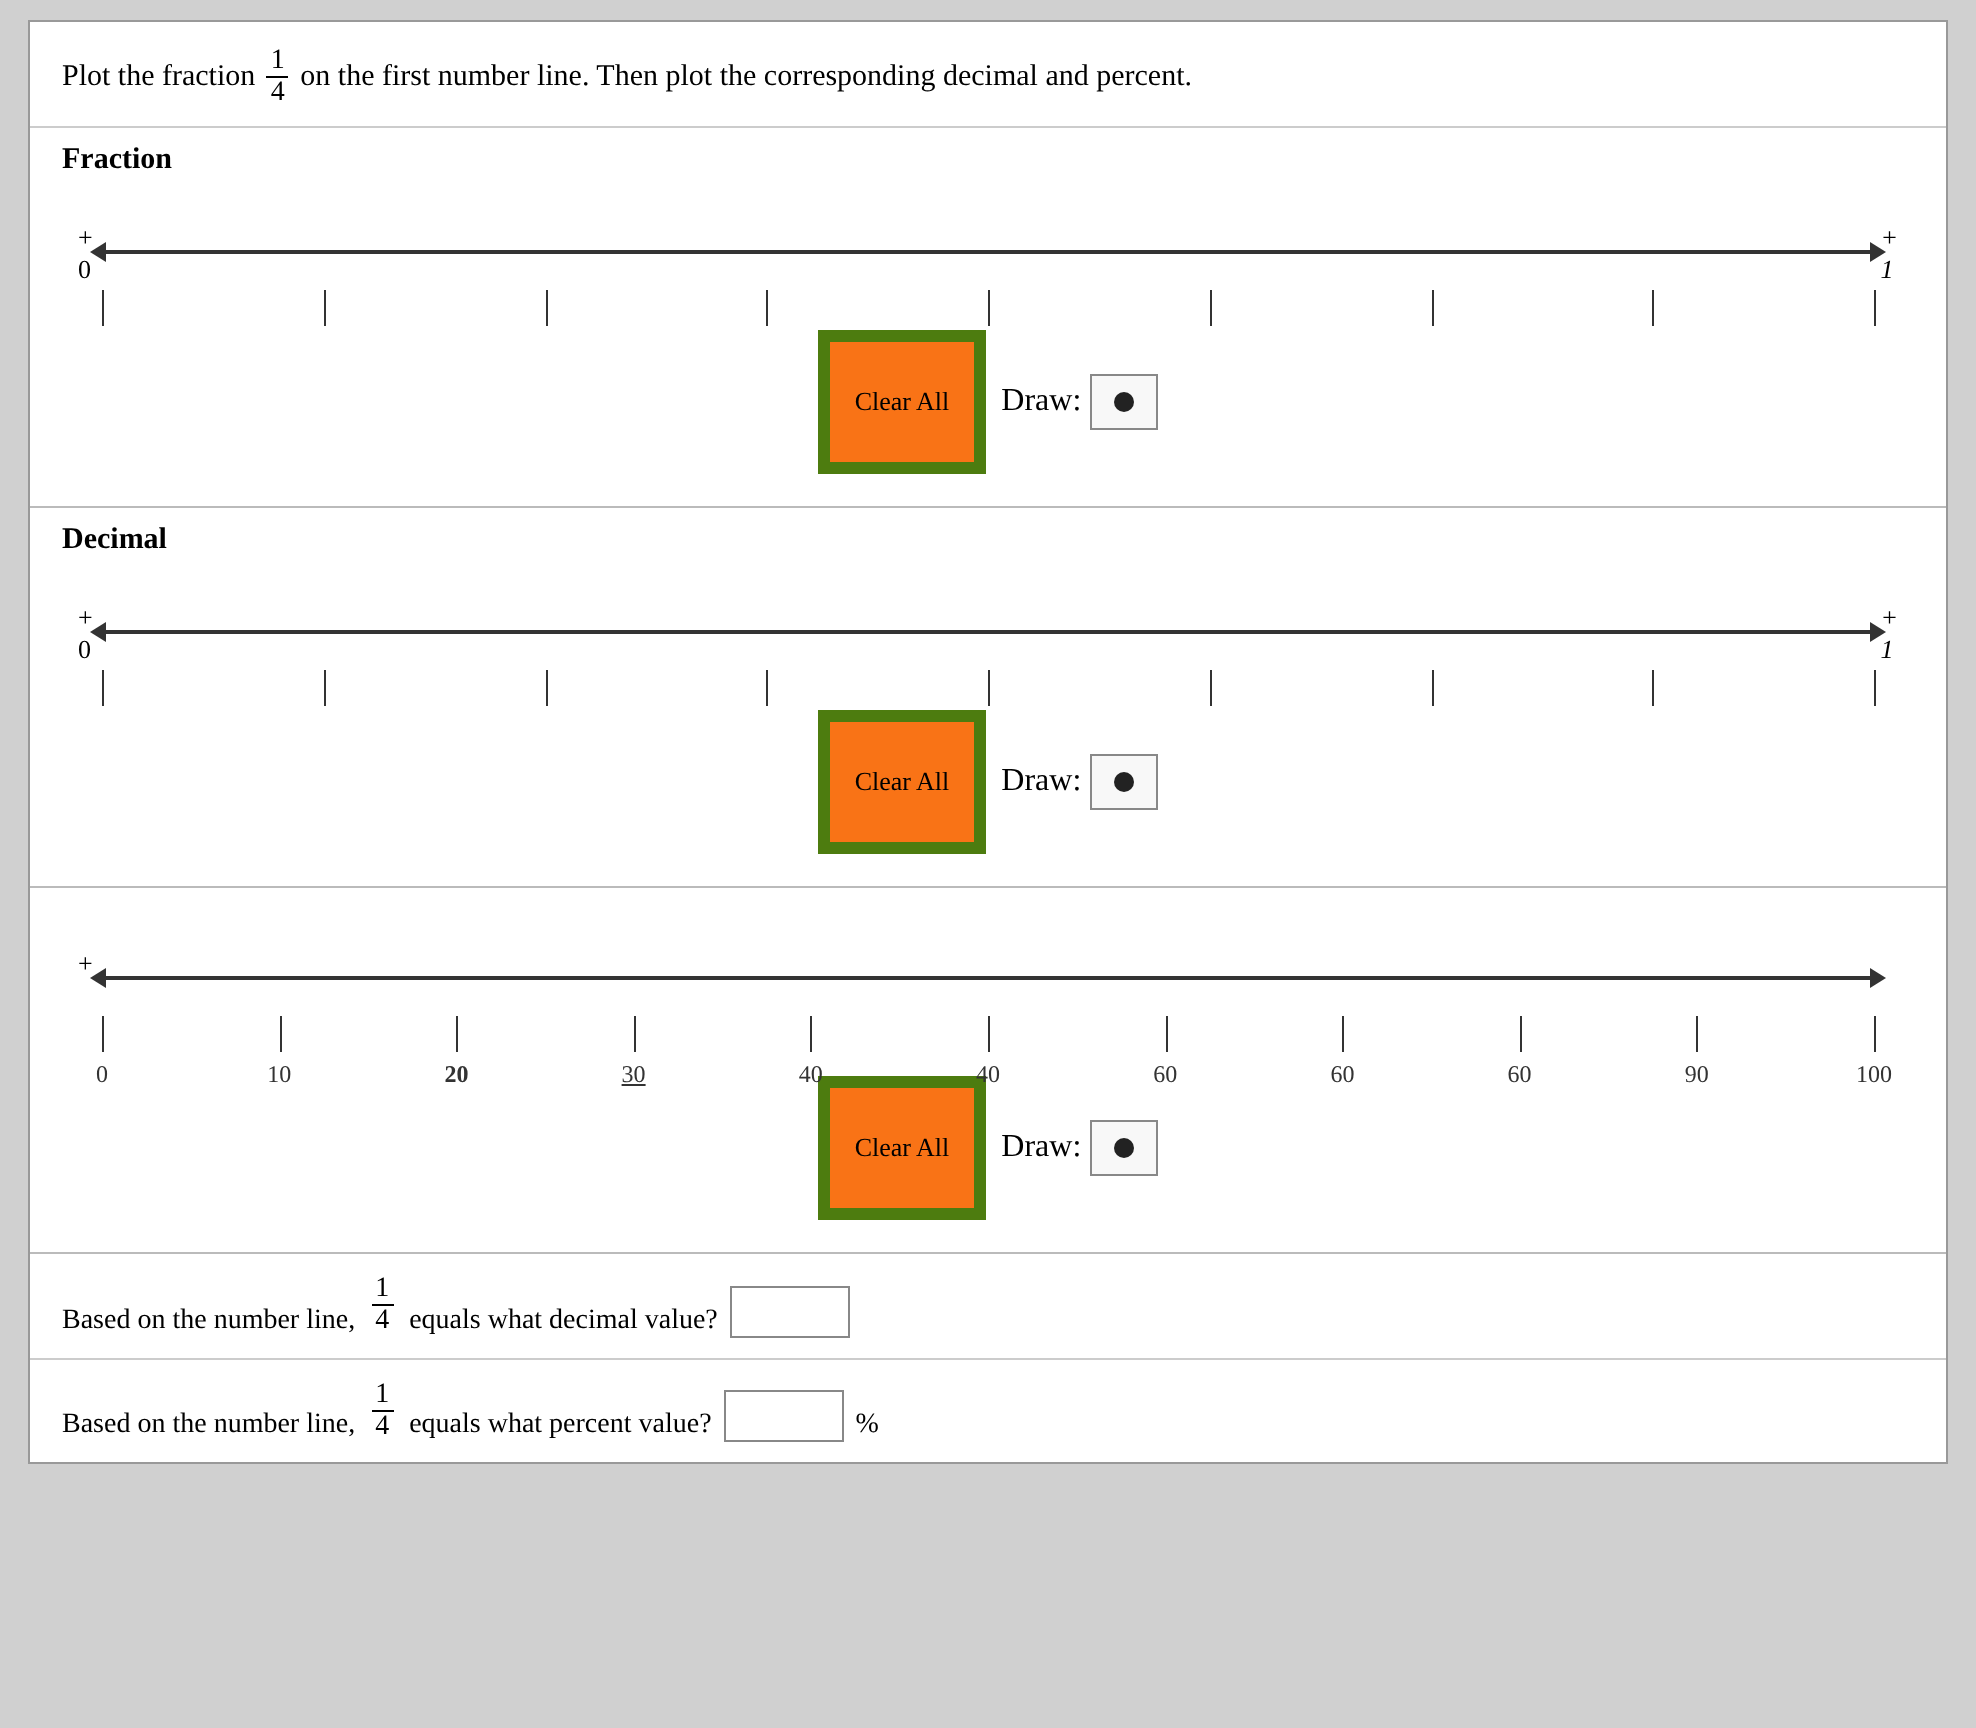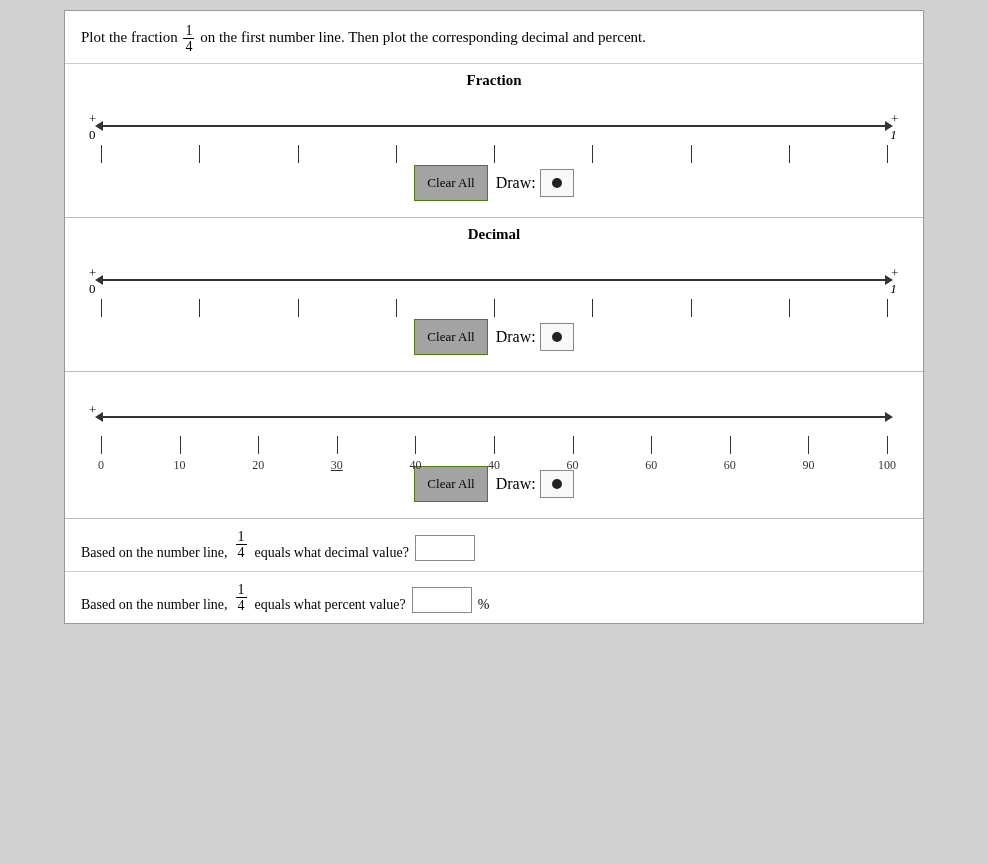--- a/index.html
+++ b/index.html
@@ -8,21 +8,21 @@
       background: #d0d0d0;
       display: flex;
       justify-content: center;
       align-items: flex-start;
       min-height: 864px;
       padding: 10px;
     }
     .main-container {
       background: white;
       border: 1px solid #999;
-      width: 860px;
+      width: 960px;
       padding: 0;
     }
     .instructions {
       padding: 12px 16px 8px 16px;
       font-size: 15px;
       border-bottom: 1px solid #ccc;
       line-height: 1.4;
     }
     .fraction-inline {
       display: inline-flex;
@@ -40,21 +40,20 @@
     }
     .fraction-inline .den {
       padding: 0 2px;
       font-size: 14px;
     }
     .section {
       border-bottom: 1px solid #bbb;
       padding: 8px 16px 16px 16px;
     }
     .section-title {
-      text-align: center;
       font-weight: bold;
       font-size: 15px;
       margin-bottom: 4px;
     }
     .number-line-container {
       position: relative;
       width: 100%;
       height: 60px;
       margin: 8px 0 4px 0;
     }
@@ -106,23 +105,23 @@
       border-left: 8px solid #333;
     }
     .controls-row {
       display: flex;
       align-items: center;
       justify-content: center;
       gap: 4px;
       margin-top: 8px;
     }
     .btn-clear {
-      border: 1px solid #4d7c0f;
-      background: #a3a3a3;
-      padding: 9px 12px;
+      border: 6px solid #4d7c0f;
+      background: #f97316;
+      padding: 22px 12px;
       font-size: 13px;
       cursor: pointer;
       font-family: inherit;
     }
     .draw-label {
       font-size: 16px;
       margin-left: 4px;
     }
     .draw-dot-box {
       border: 1px solid #888;
@@ -259,21 +258,21 @@
         <div class="tick" style="left: 40%;"></div>
         <div class="tick" style="left: 50%;"></div>
         <div class="tick" style="left: 60%;"></div>
         <div class="tick" style="left: 70%;"></div>
         <div class="tick" style="left: 80%;"></div>
         <div class="tick" style="left: 90%;"></div>
         <div class="tick" style="left: 100%;"></div>
 
         <div class="percent-tick-label" style="left: 0%;">0</div>
         <div class="percent-tick-label" style="left: 10%;">10</div>
-        <div class="percent-tick-label" style="left: 20%;">20</div>
+        <div class="percent-tick-label" style="left: 20%; font-weight: bold;">20</div>
         <div class="percent-tick-label" style="left: 30%; text-decoration: underline;">30</div>
         <div class="percent-tick-label" style="left: 40%;">40</div>
         <div class="percent-tick-label" style="left: 50%;">40</div>
         <div class="percent-tick-label" style="left: 60%;">60</div>
         <div class="percent-tick-label" style="left: 70%;">60</div>
         <div class="percent-tick-label" style="left: 80%;">60</div>
         <div class="percent-tick-label" style="left: 90%;">90</div>
         <div class="percent-tick-label" style="left: 100%;">100</div>
       </div>
       <div class="arrow-right" style="top: 24px;"></div>

